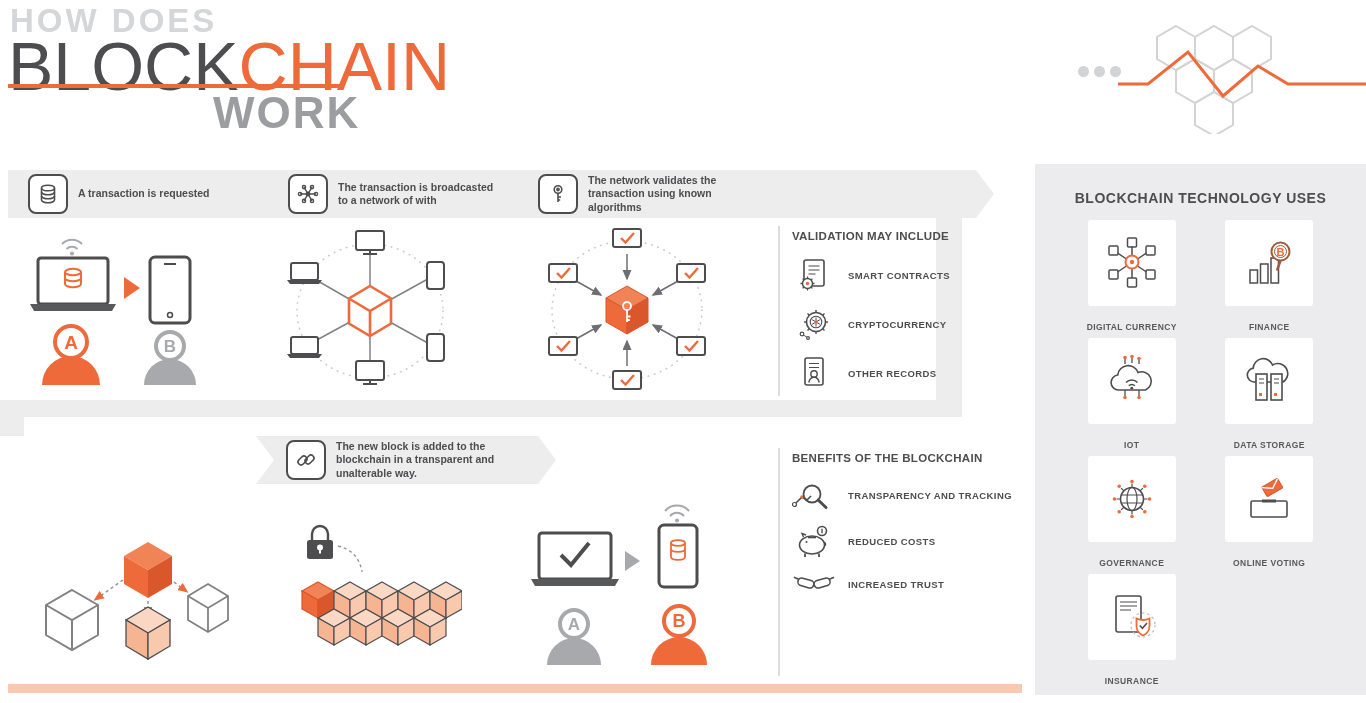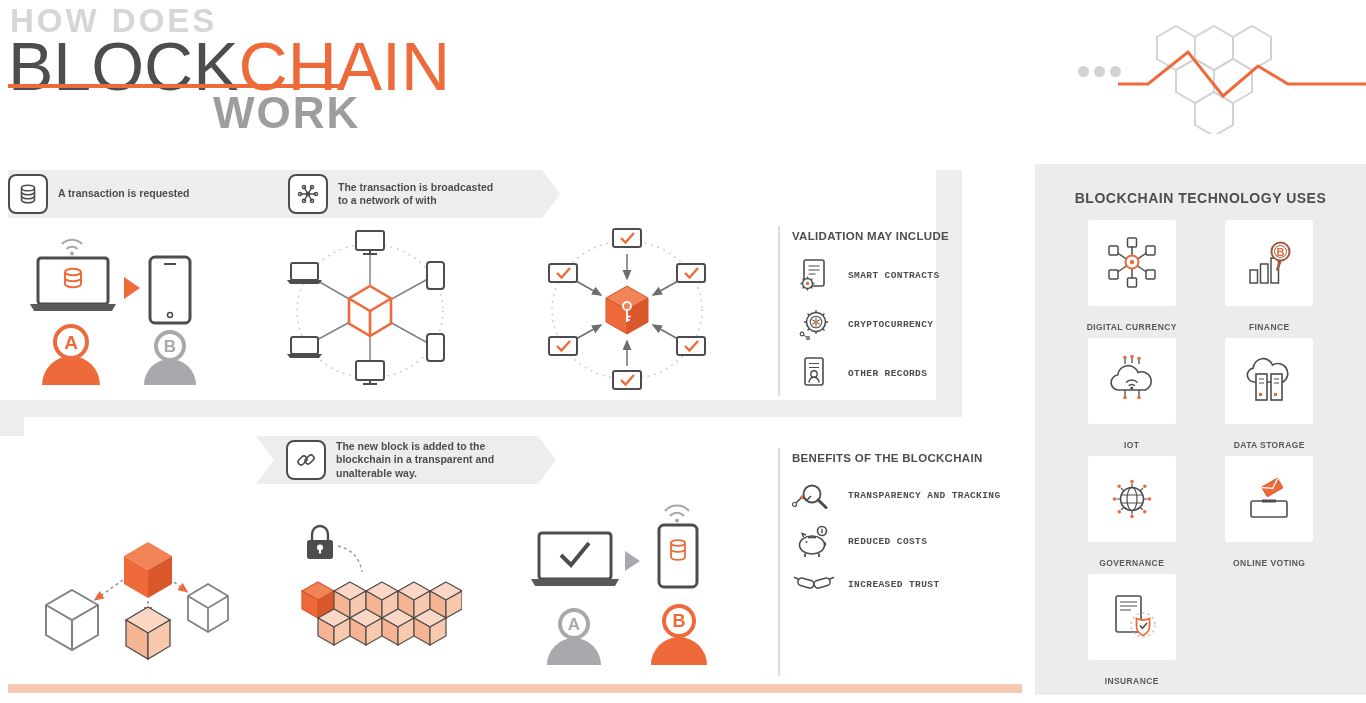--- a/index.html
+++ b/index.html
@@ -17,26 +17,26 @@
   .logo-dots{left:1078px;top:66px;display:flex;gap:5px;}
   .logo-dots span{width:11px;height:11px;border-radius:50%;background:#d1d3d4;display:block;}
 
   
   .conn{background:#ededee;}
 
   
   .banner{position:absolute;height:48px;background:#ededee;display:flex;align-items:center;}
   .banner .icon-box{width:36px;height:36px;min-width:36px;background:#fff;border:2px solid #4d4d4f;border-radius:8px;display:flex;align-items:center;justify-content:center;margin-right:10px;}
   .banner .txt{font-size:10.5px;font-weight:bold;color:#4d4d4f;line-height:1.25;max-width:168px;}
-  .arrow-flat{clip-path:polygon(0 0,calc(100% - 18px) 0,100% 50%,calc(100% - 18px) 100%,0 100%);padding-left:0;padding-right:26px;}
+  .arrow-flat{clip-path:polygon(0 0,calc(100% - 18px) 0,100% 50%,calc(100% - 18px) 100%,0 100%);padding-left:20px;padding-right:26px;}
   .arrow-notch{clip-path:polygon(0 0,calc(100% - 18px) 0,100% 50%,calc(100% - 18px) 100%,0 100%,18px 50%);padding-left:30px;padding-right:26px;}
 
   
   .panel-title{font-size:11.5px;font-weight:bold;color:#4d4d4f;letter-spacing:.3px;}
-  .panel-items{display:flex;flex-direction:column;margin-top:15px;font-family:Liberation Mono, monospace;}
+  .panel-items{display:flex;flex-direction:column;margin-top:15px;}
   .panel-item{display:flex;align-items:center;gap:12px;margin-bottom:13px;}
   .panel-item .ic{width:44px;min-width:44px;display:flex;align-items:center;justify-content:center;}
   .panel-item .lbl{font-size:9.5px;font-weight:bold;color:#4d4d4f;letter-spacing:.4px;}
   .v-divider{width:2px;background:#dcdcde;}
 
   
   .sidebar{left:1035px;top:164px;width:331px;height:531px;background:#ececee;padding-top:26px;box-sizing:border-box;}
   .sidebar-title{text-align:center;font-size:14px;font-weight:bold;color:#4d4d4f;letter-spacing:.5px;}
   .uses-grid{display:grid;grid-template-columns:1fr 1fr;justify-items:center;column-gap:16px;padding:0 36px;margin-top:14px;}
   .use-cell{height:118px;display:flex;flex-direction:column;align-items:center;}
@@ -104,20 +104,32 @@
           <circle cx="3" cy="11" r="1.6"></circle>
             <circle cx="7" cy="4.1" r="1.6"></circle>
             <circle cx="15" cy="4.1" r="1.6"></circle>
         </g>
         <circle cx="11" cy="11" r="2.4" fill="#4d4d4f"></circle>
       </svg>
     </span>
     <span class="txt">The transaction is broadcasted to a network of with</span>
   </div>
 
+  <div class="banner arrow-notch" style="left:508px;top:170px;width:430px">
+    <span class="icon-box">
+      <svg width="22" height="22" viewBox="0 0 22 22">
+        <g fill="none" stroke="#4d4d4f" stroke-width="1.6">
+          <circle cx="11" cy="6.5" r="3.8"></circle>
+            <circle cx="11" cy="6.5" r="1.1"></circle>
+          <path d="M11 10.3V19M11 14h3M11 17h2.2"></path>
+        </g>
+      </svg>
+    </span>
+    <span class="txt">The network validates the transaction using known algorithms</span>
+  </div>
 
 
   <div class="banner arrow-notch" style="left:256px;top:436px;width:244px">
     <span class="icon-box">
       <svg width="22" height="22" viewBox="0 0 22 22">
         <g fill="none" stroke="#4d4d4f" stroke-width="1.6">
           <rect x="2.5" y="8.5" width="10" height="6" rx="3" transform="rotate(-45 7.5 11.5)"></rect>
           <rect x="9.5" y="7.5" width="10" height="6" rx="3" transform="rotate(-45 14.5 10.5)"></rect>
         </g>
       </svg>

